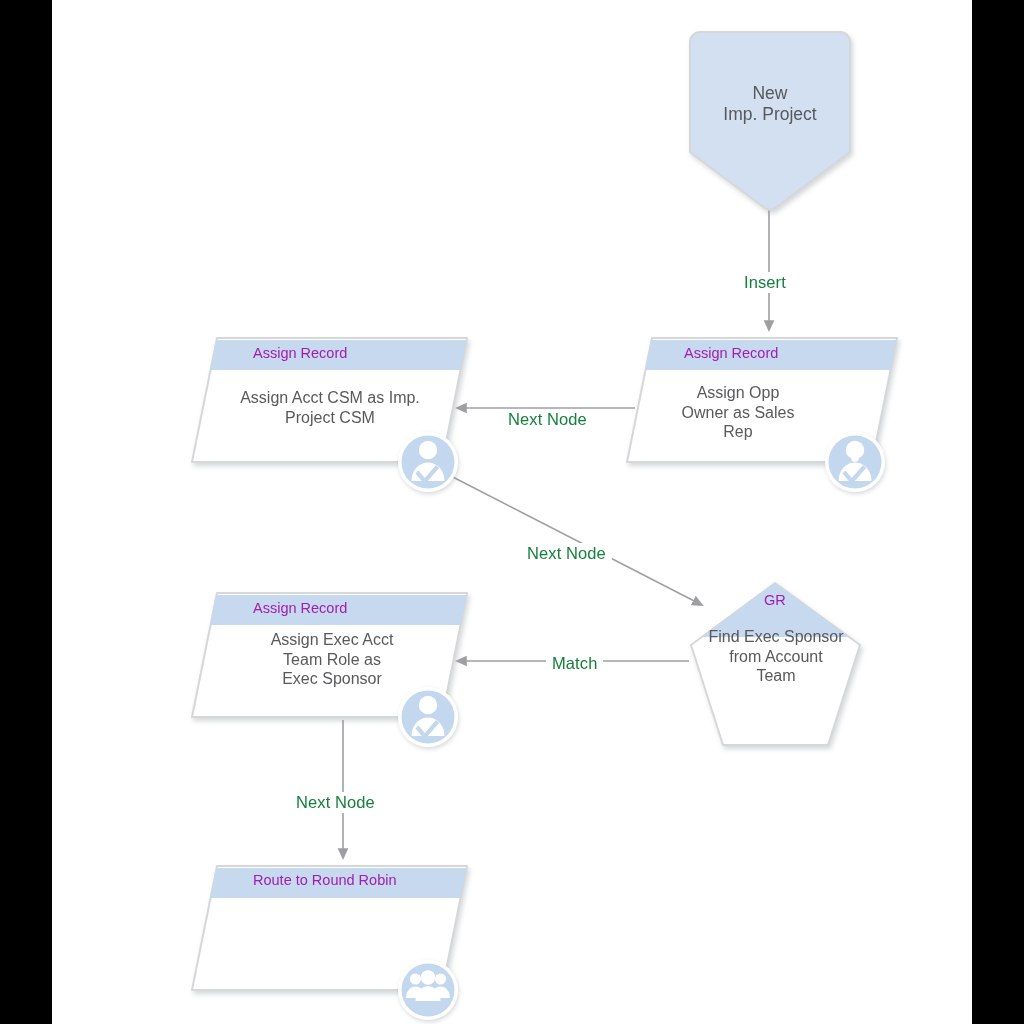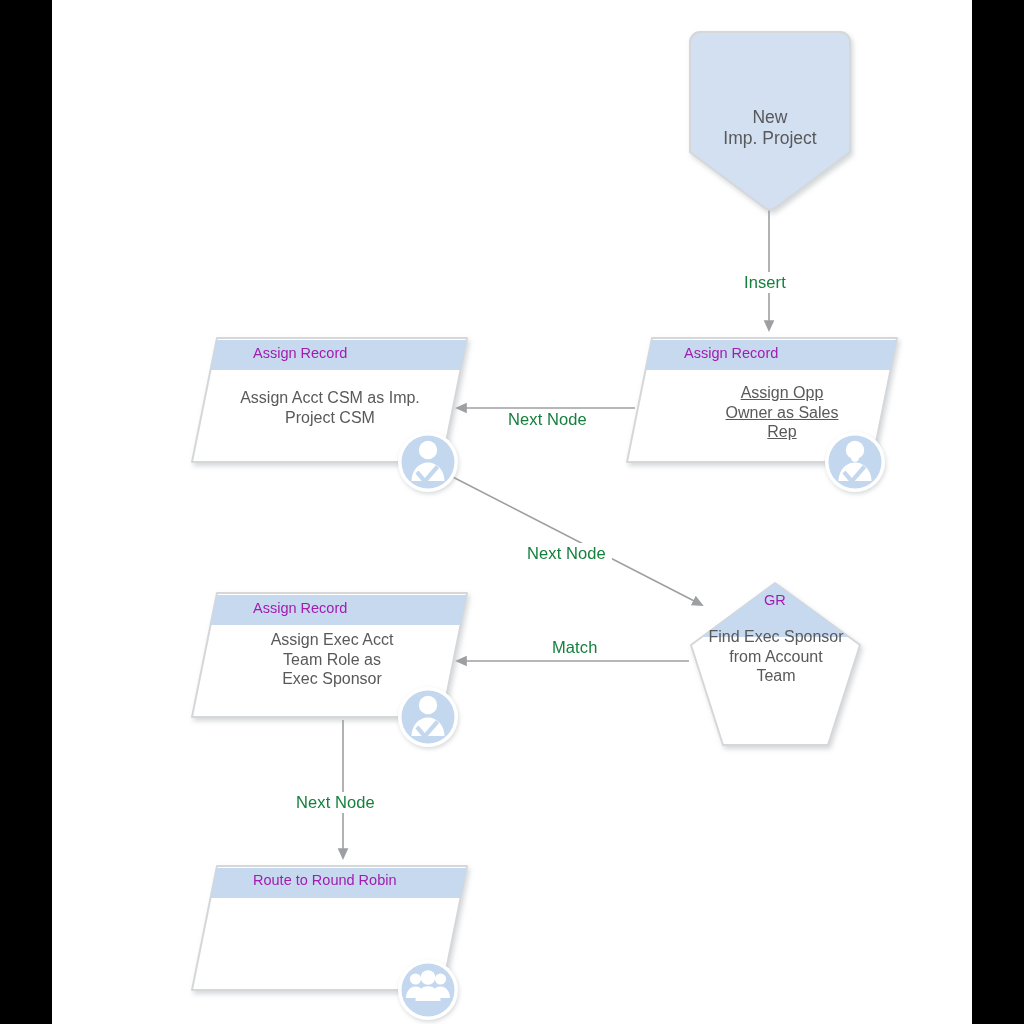--- a/index.html
+++ b/index.html
@@ -56,21 +56,21 @@
   }
   .hdr-text {
     position: absolute;
     font-family: "Liberation Sans", sans-serif;
     font-size: 14.5px;
     color: #a21caf;
     white-space: nowrap;
     pointer-events: none;
   }
   .body-text { font-size: 16px; }
-  .start-text { font-size: 17.5px; margin-top: 24px; }
+  .start-text { font-size: 17.5px; }
 </style>
 </head>
 <body>
 
 <div id="stage">
   <div id="canvas">
 
     <svg id="flow-svg" viewBox="0 0 920 1024">
       <defs>
         <filter id="nodeShadow" x="-30%" y="-30%" width="170%" height="170%">
@@ -229,21 +229,21 @@
           <circle cx="376" cy="977.5" r="7.3"></circle>
           <path d="M 363.5 1001 c 0 -8.6 5.6 -14.8 12.5 -14.8 c 6.9 0 12.5 6.2 12.5 14.8 z"></path>
         </g>
       </g>
     </svg>
 
     <div class="node-text start-text" style="left:638px; top:83px; width:160px;">New
 Imp. Project</div>
 
     <div class="hdr-text" style="left:632px; top:345px;">Assign Record</div>
-    <div class="node-text body-text" style="left:640px; top:383px; width:180px;text-decoration:underline;">Assign Opp
+    <div class="node-text body-text" style="left:596px; top:383px; width:180px;">Assign Opp
 Owner as Sales
 Rep</div>
 
     <div class="hdr-text" style="left:201px; top:345px;">Assign Record</div>
     <div class="node-text body-text" style="left:172px; top:388px; width:212px;">Assign Acct CSM as Imp.
 Project CSM</div>
 
     <div class="hdr-text" style="left:712px; top:592px;">GR</div>
     <div class="node-text body-text" style="left:634px; top:627px; width:180px;">Find Exec Sponsor
 from Account
@@ -252,17 +252,17 @@
     <div class="hdr-text" style="left:201px; top:600px;">Assign Record</div>
     <div class="node-text body-text" style="left:190px; top:630px; width:180px;">Assign Exec Acct
 Team Role as
 Exec Sponsor</div>
 
     <div class="hdr-text" style="left:201px; top:872px;">Route to Round Robin</div>
 
     <div class="edge-label" style="left:686px; top:272px;">Insert</div>
     <div class="edge-label" style="left:450px; top:409px;">Next Node</div>
     <div class="edge-label" style="left:469px; top:543px;">Next Node</div>
-    <div class="edge-label" style="left:494px; top:637px;text-align:center;">Match</div>
+    <div class="edge-label" style="left:494px; top:653px;text-align:center;">Match</div>
     <div class="edge-label" style="left:238px; top:792px;">Next Node</div>
 
   </div>
 </div>
 
 </body></html>

